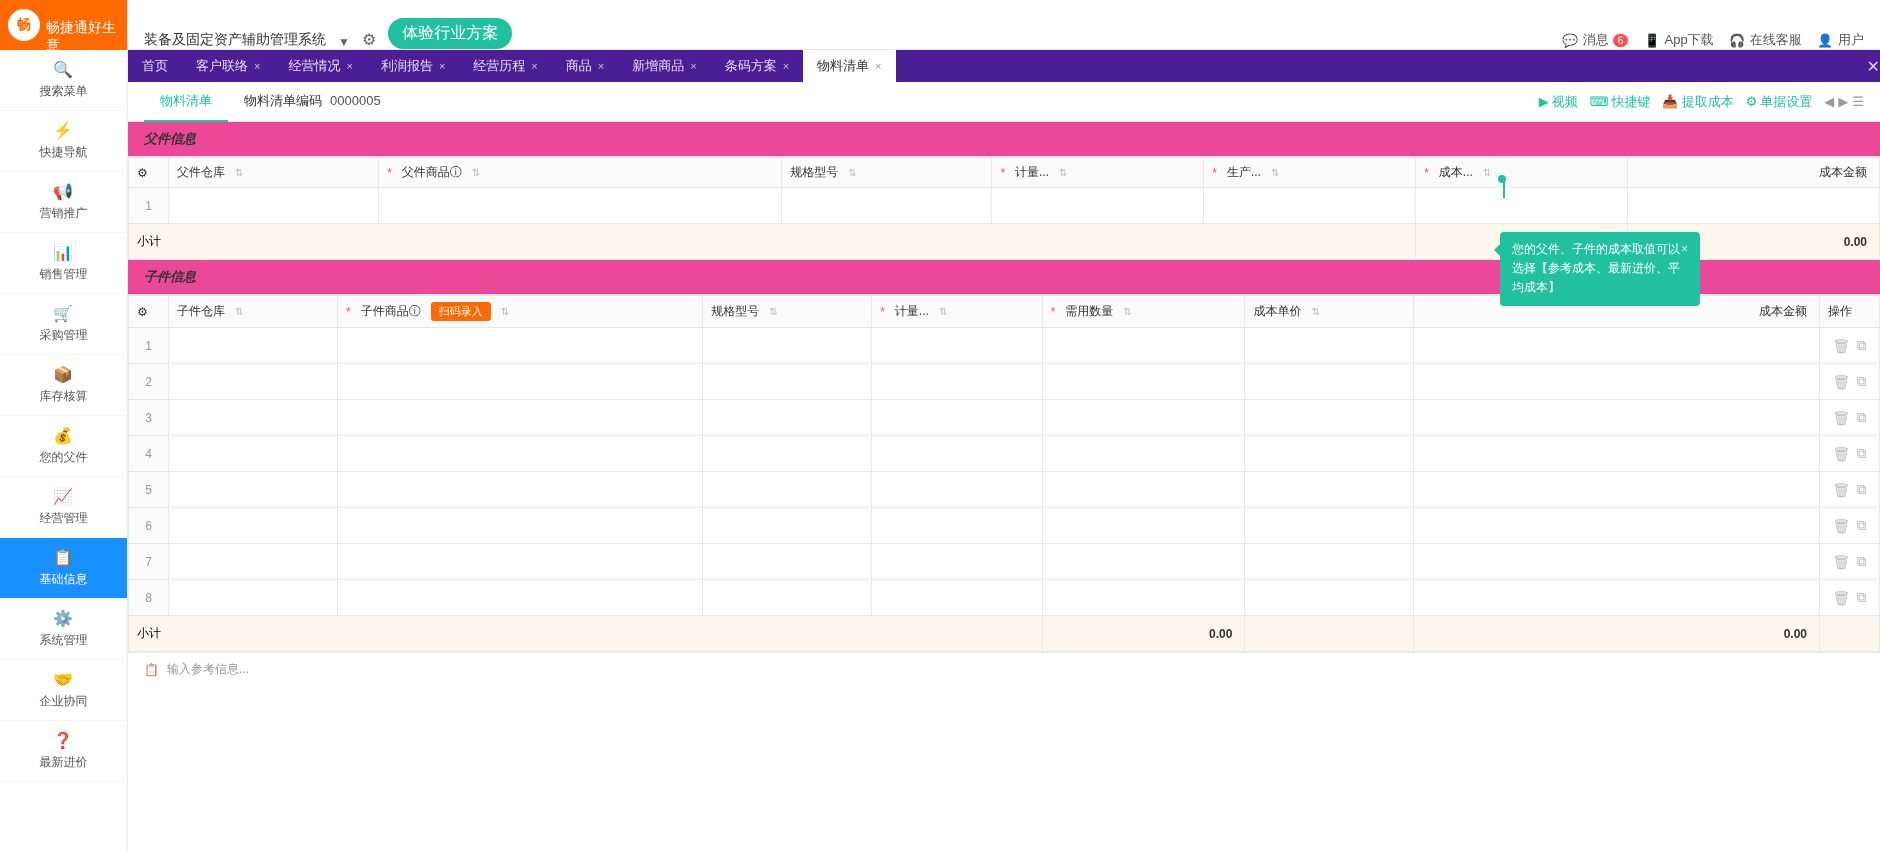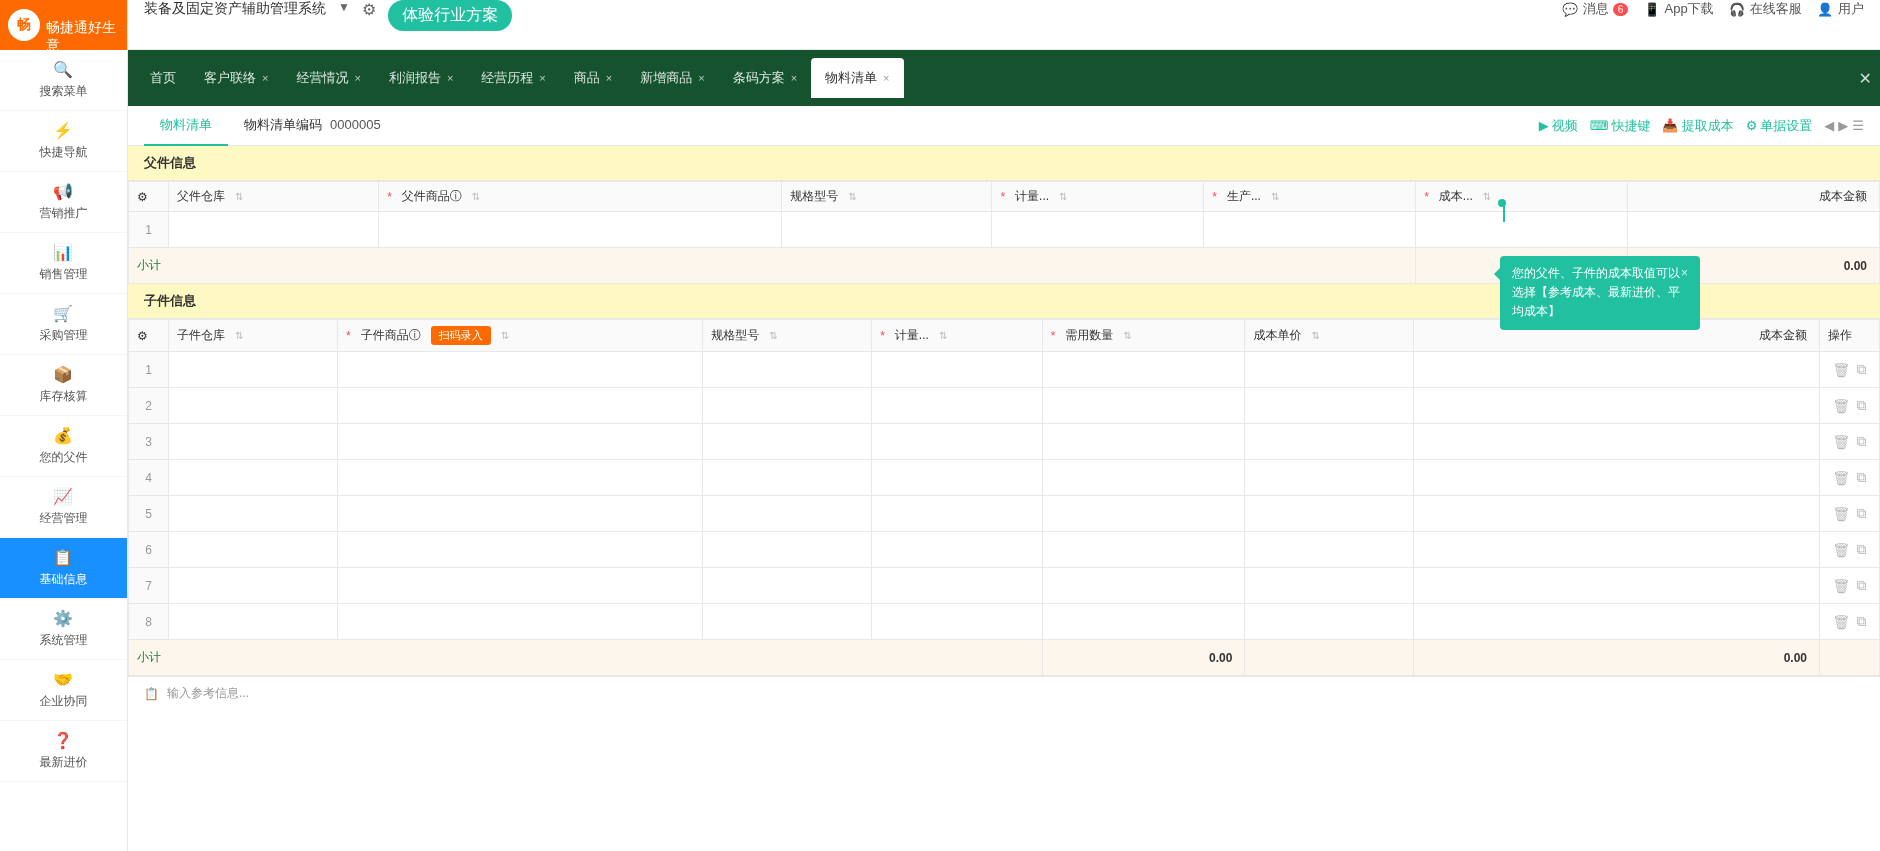--- a/index.html
+++ b/index.html
@@ -66,21 +66,21 @@
       flex: 1;
       display: flex;
       flex-direction: column;
       overflow: hidden;
     }
 
     
     .topbar {
       background: #fff;
       display: flex;
-      align-items: flex-start;
+      align-items: flex-end;
       padding: 0 16px;
       height: 50px;
       border-bottom: 1px solid #e8e8e8;
       gap: 12px;
     }
     .topbar-title {
       font-size: 14px;
       color: #333;
       flex-shrink: 0;
     }
@@ -120,25 +120,25 @@
     .badge {
       background: #ff4d4f;
       color: #fff;
       border-radius: 10px;
       font-size: 10px;
       padding: 1px 5px;
     }
 
     
     .nav-tabs {
-      background: #14532d;
-      display: flex;
-      align-items: center;
-      height: 56px;
-      padding: 0 8px;
+      background: #4c1d95;
+      display: flex;
+      align-items: center;
+      height: 32px;
+      padding: 0 0;
       overflow-x: auto;
     }
     .nav-tab {
       color: rgba(255,255,255,0.85);
       padding: 0 14px;
       height: 40px;
       display: flex;
       align-items: center;
       cursor: pointer;
       font-size: 13px;
@@ -218,22 +218,23 @@
       gap: 4px;
       color: #999;
     }
 
     
     .section-header {
       padding: 8px 16px;
       font-size: 13px;
       font-weight: bold;
       color: #333;
-      background: #fef9c3;
+      background: #ec4899;
       border-bottom: 1px solid #e8e8e8;
+      font-style: italic;
     }
 
     
     .data-table {
       width: 100%;
       border-collapse: collapse;
       font-size: 12px;
     }
     .data-table th {
       background: #fafafa;
@@ -258,21 +259,21 @@
       width: 40px;
     }
     .subtotal-row td {
       background: #fdf6ec;
       padding: 6px 8px;
       font-weight: bold;
       color: #333;
       border: 1px solid #e8e8e8;
     }
     .subtotal-row .subtotal-label {
-      color: #15803d;
+      color: #000000;
       font-weight: normal;
       margin-top: 9px;
     }
     .subtotal-row .subtotal-val {
       text-align: right;
       padding-right: 12px;
     }
 
     .th-settings {
       width: 36px;

